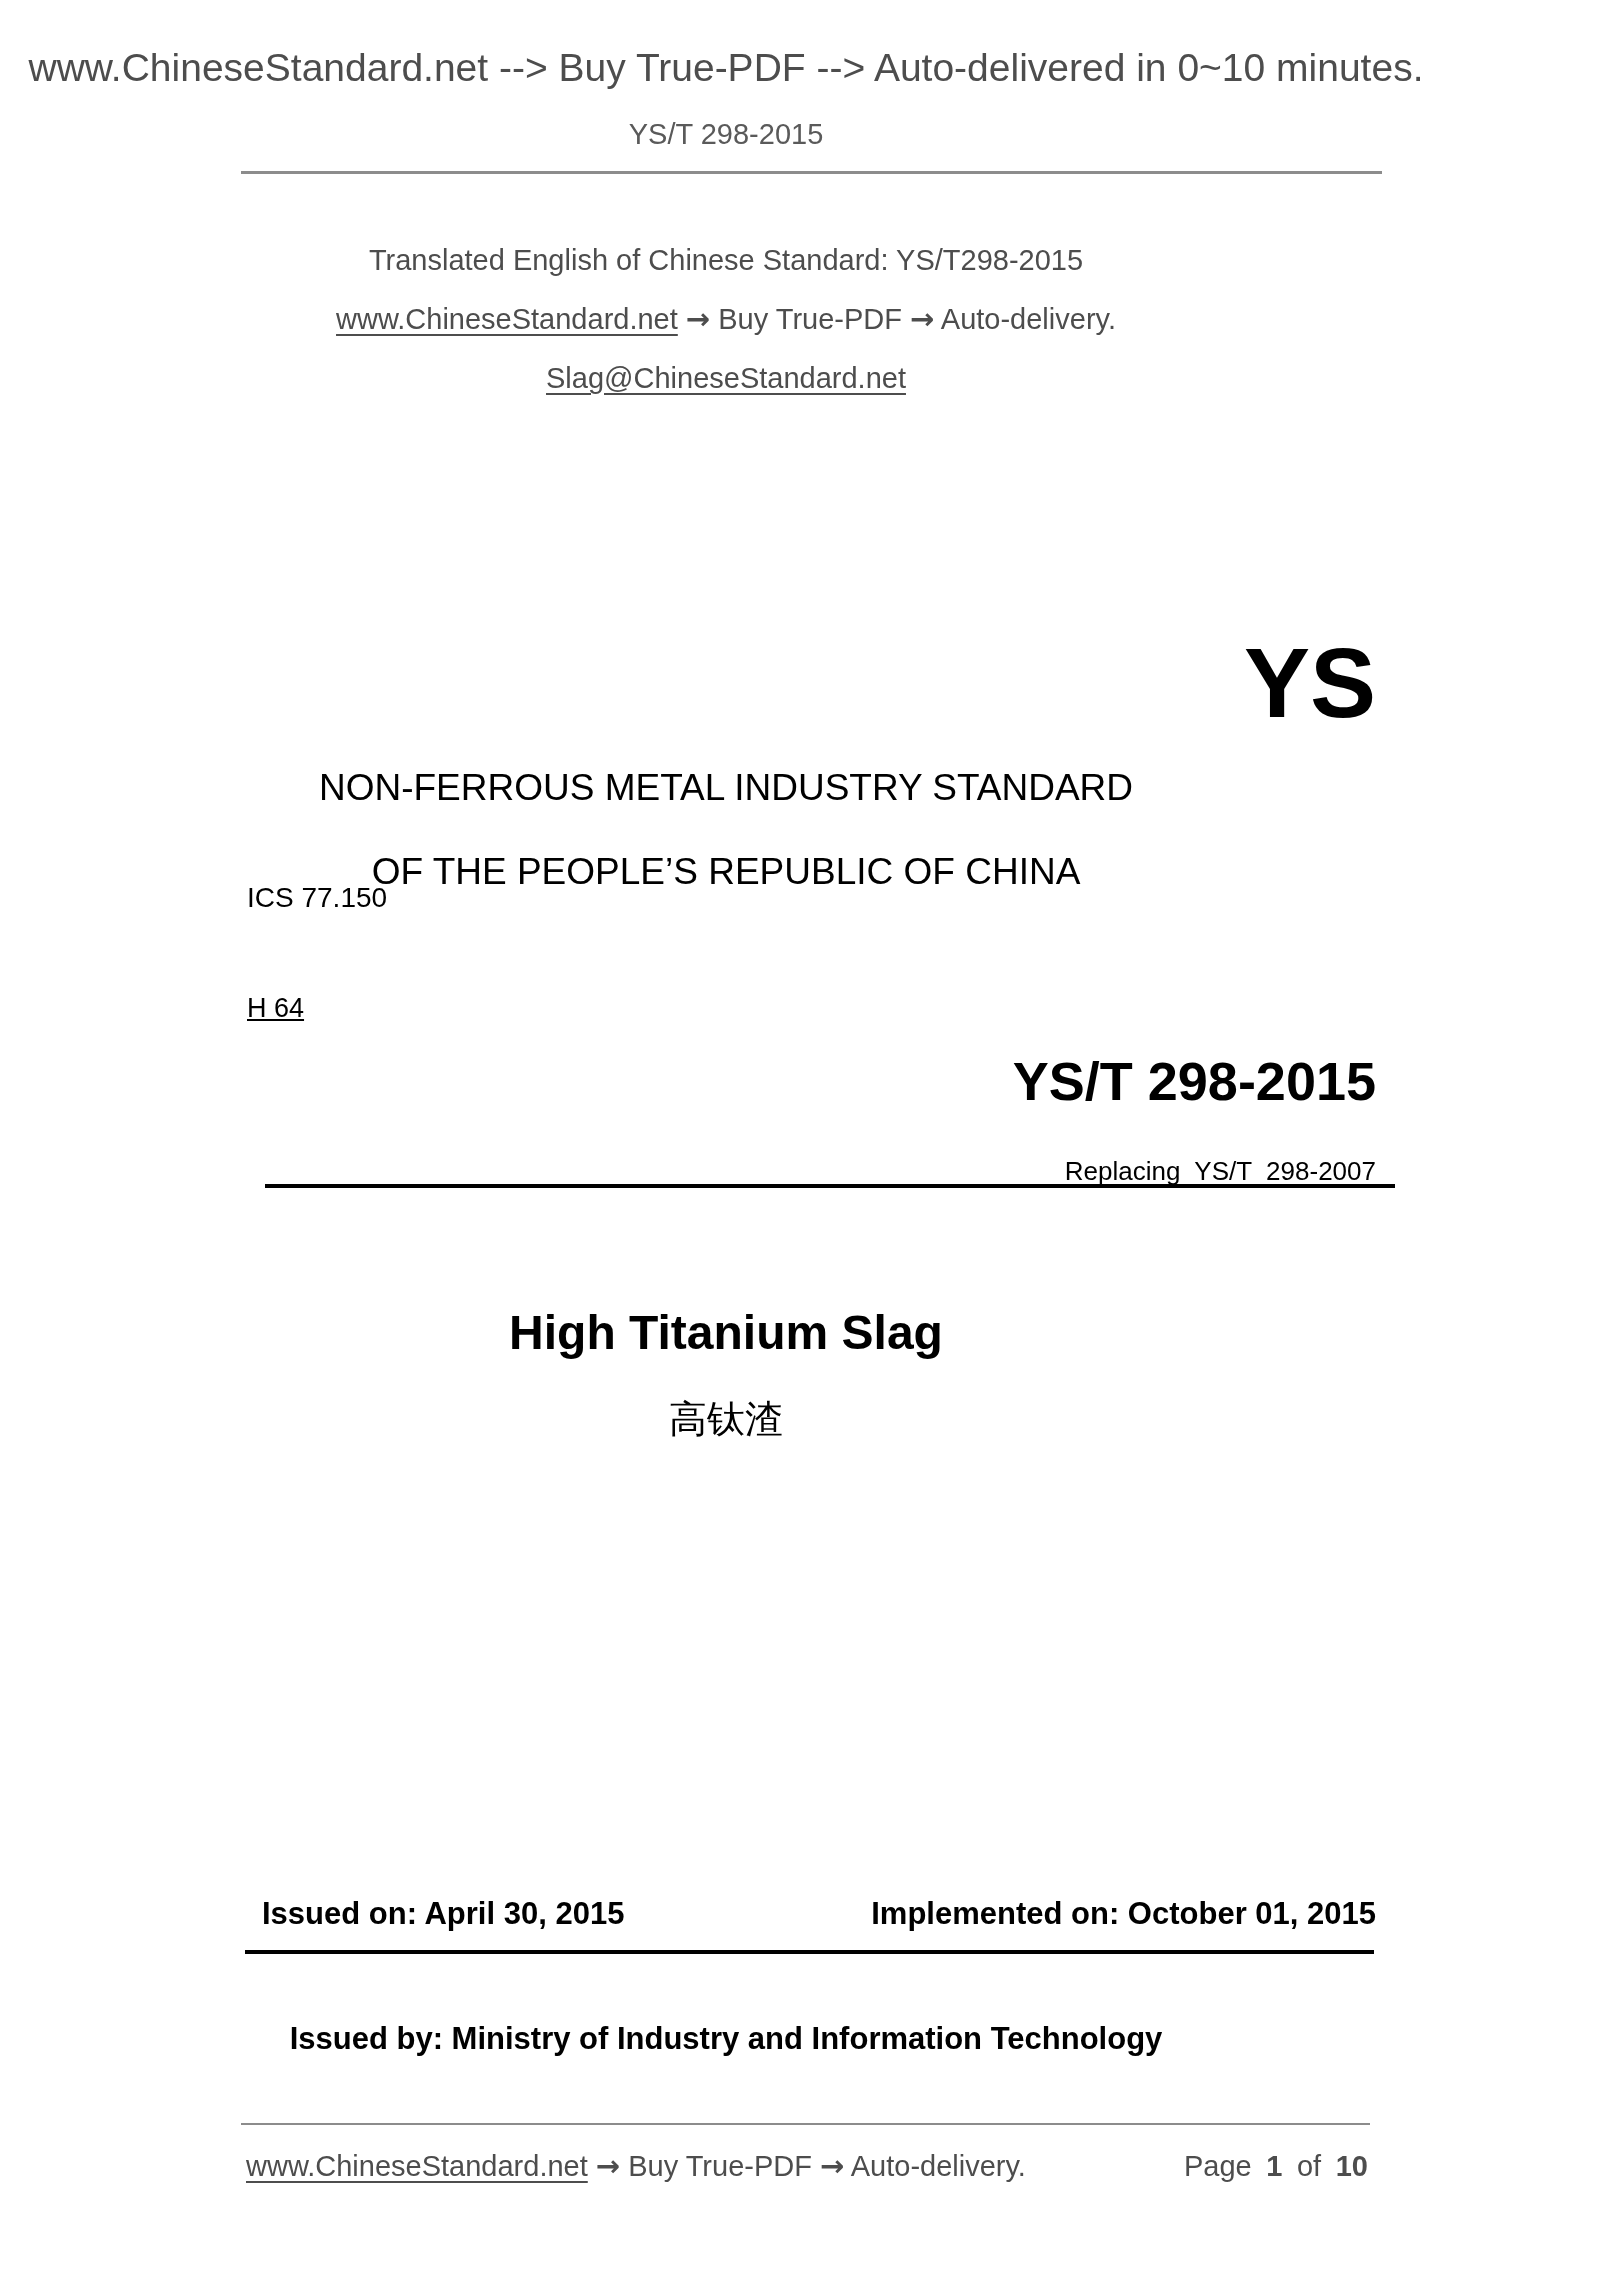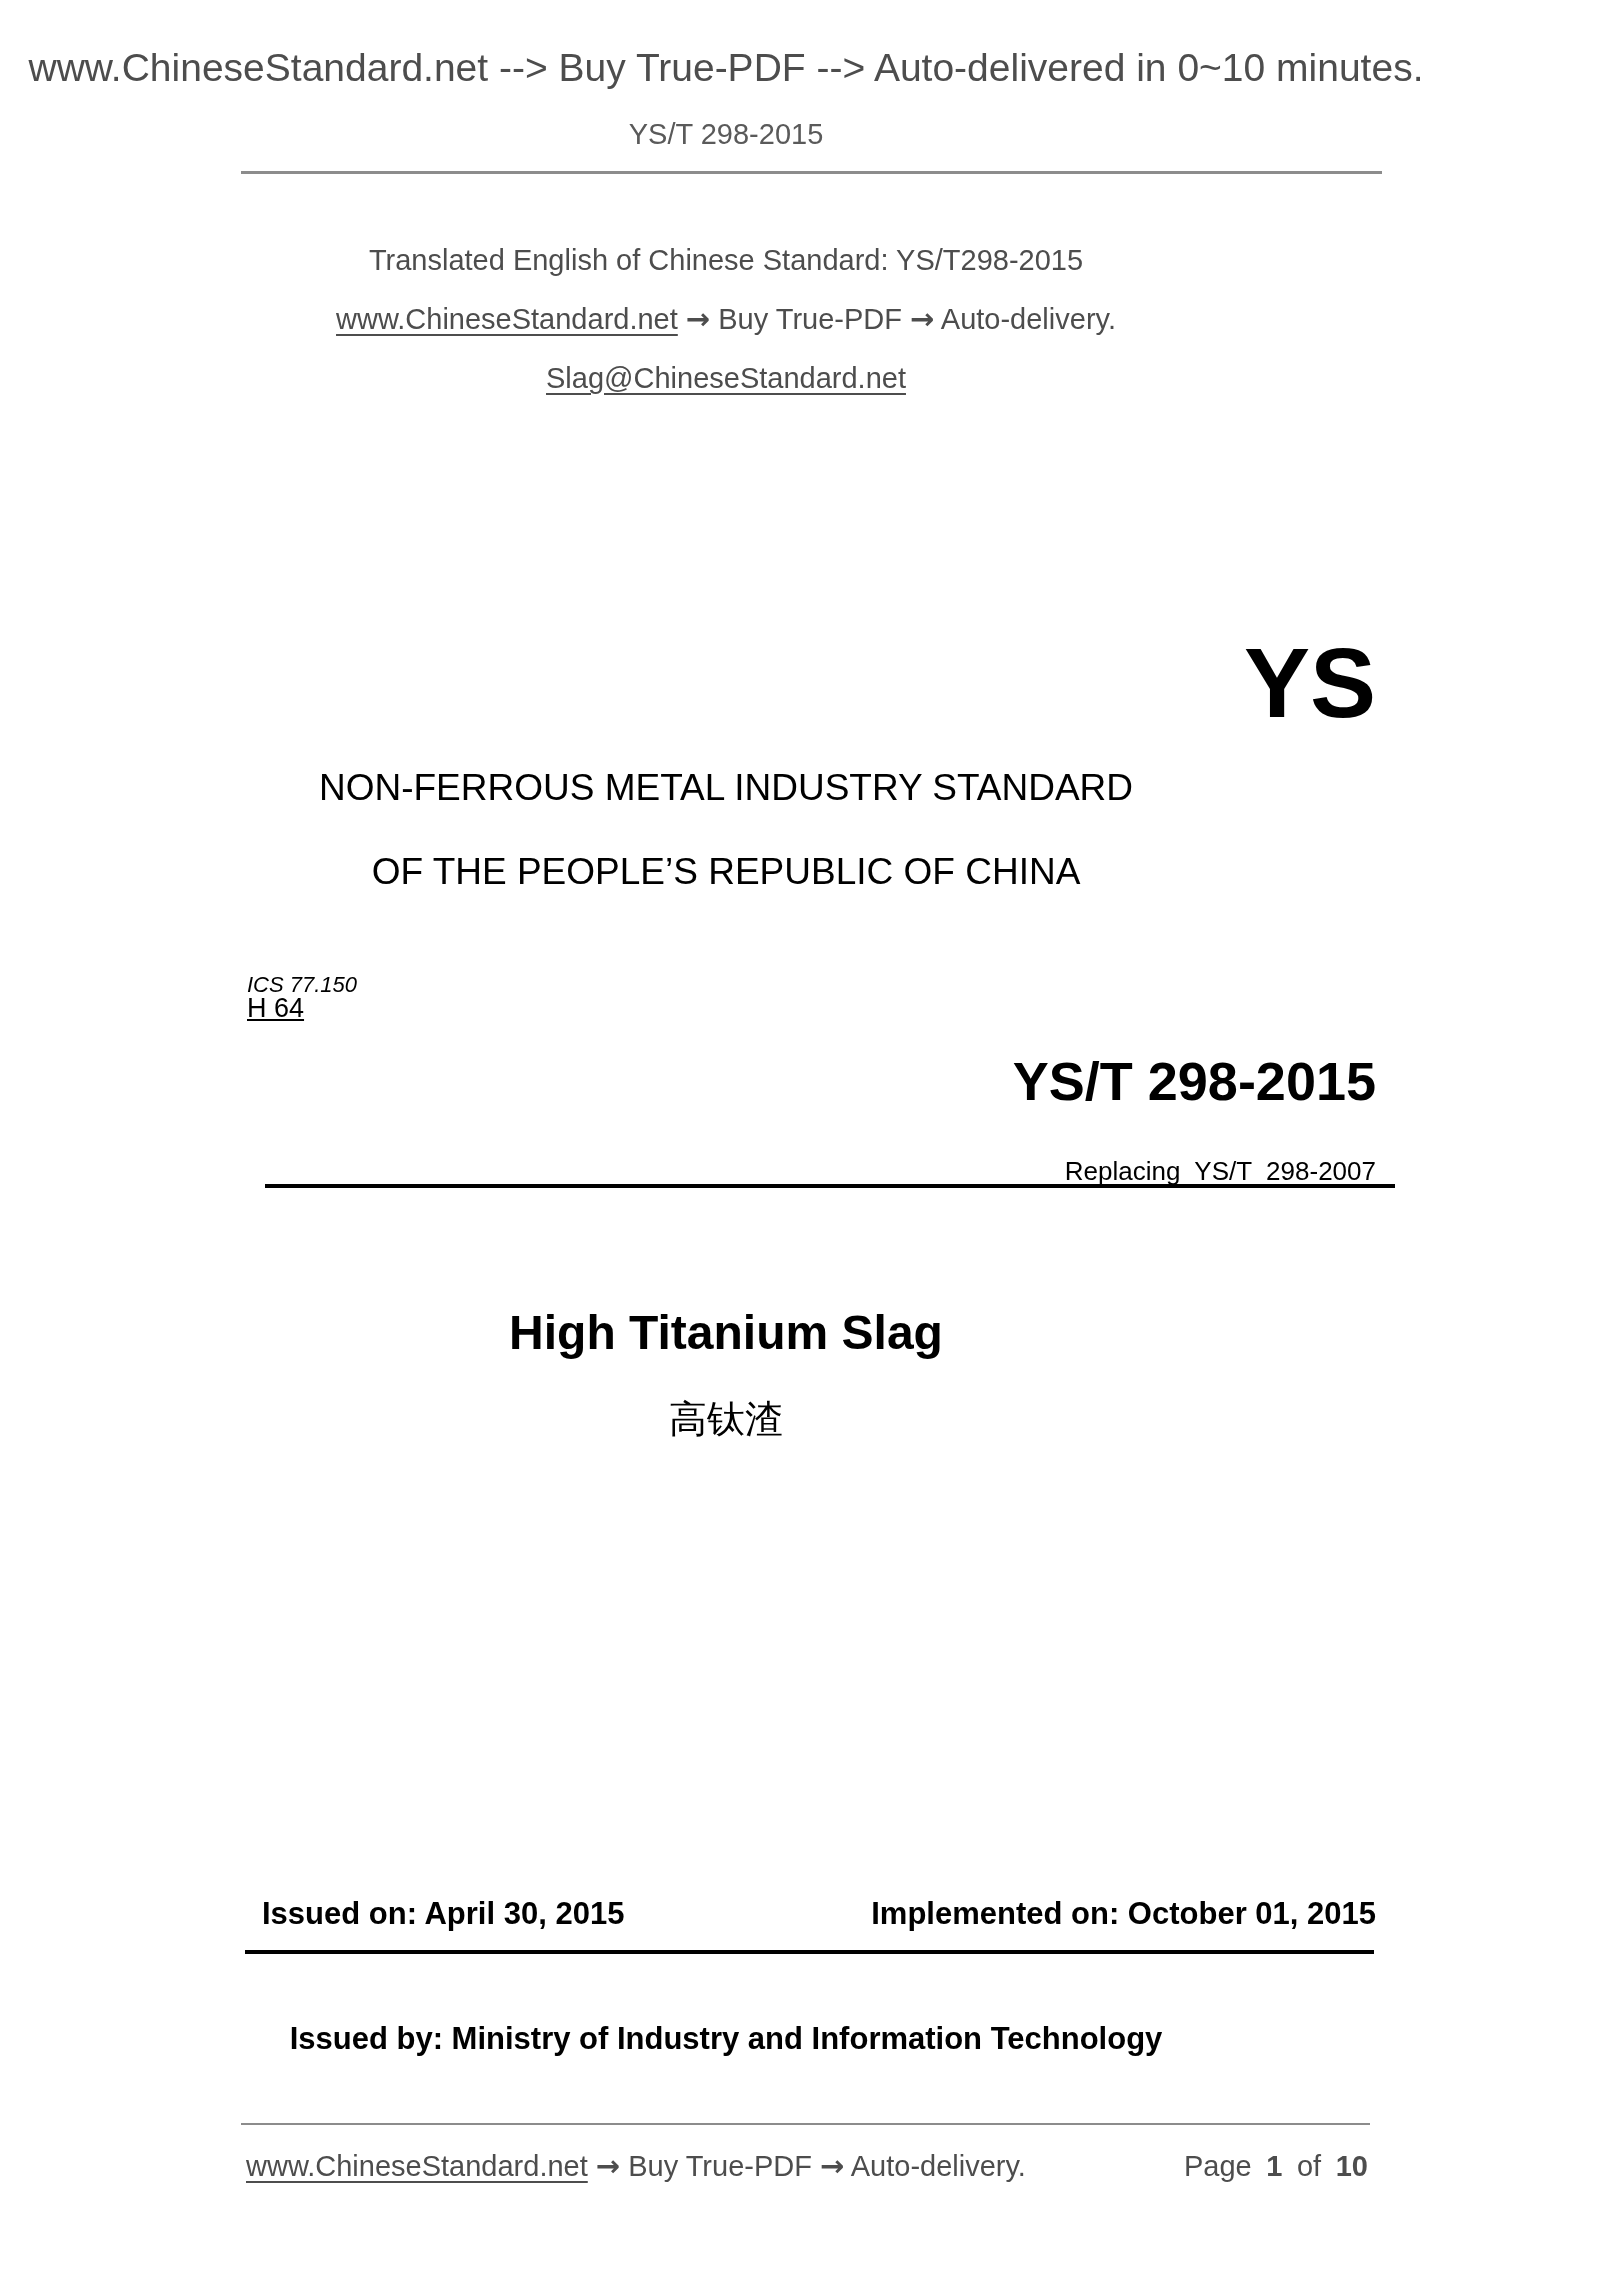--- a/index.html
+++ b/index.html
@@ -44,21 +44,21 @@
   <span>YS</span>
 </div>
 
 <div class="abs center" style="top:769px; font-size:37px;">
   <span>NON-FERROUS METAL INDUSTRY STANDARD</span>
 </div>
 <div class="abs center" style="top:853px; font-size:37px;">
   <span>OF THE PEOPLE’S REPUBLIC OF CHINA</span>
 </div>
 
-<div class="abs" style="left:247px; top:974px; font-size:22px;font-style:italic;">
+<div class="abs" style="left:247px; top:884px; font-size:28px;">
   <span>ICS 77.150</span>
 </div>
 <div class="abs" style="left:247px; top:995px; font-size:27px;text-decoration:underline;">
   <span>H 64</span>
 </div>
 
 <div class="abs bold" style="top:1054px; right:247px; font-size:54px; text-align:right;">
   <span>YS/T 298-2015</span>
 </div>
 <div class="abs" style="top:1132px; right:247px; font-size:26px; text-align:left; white-space:pre;">

